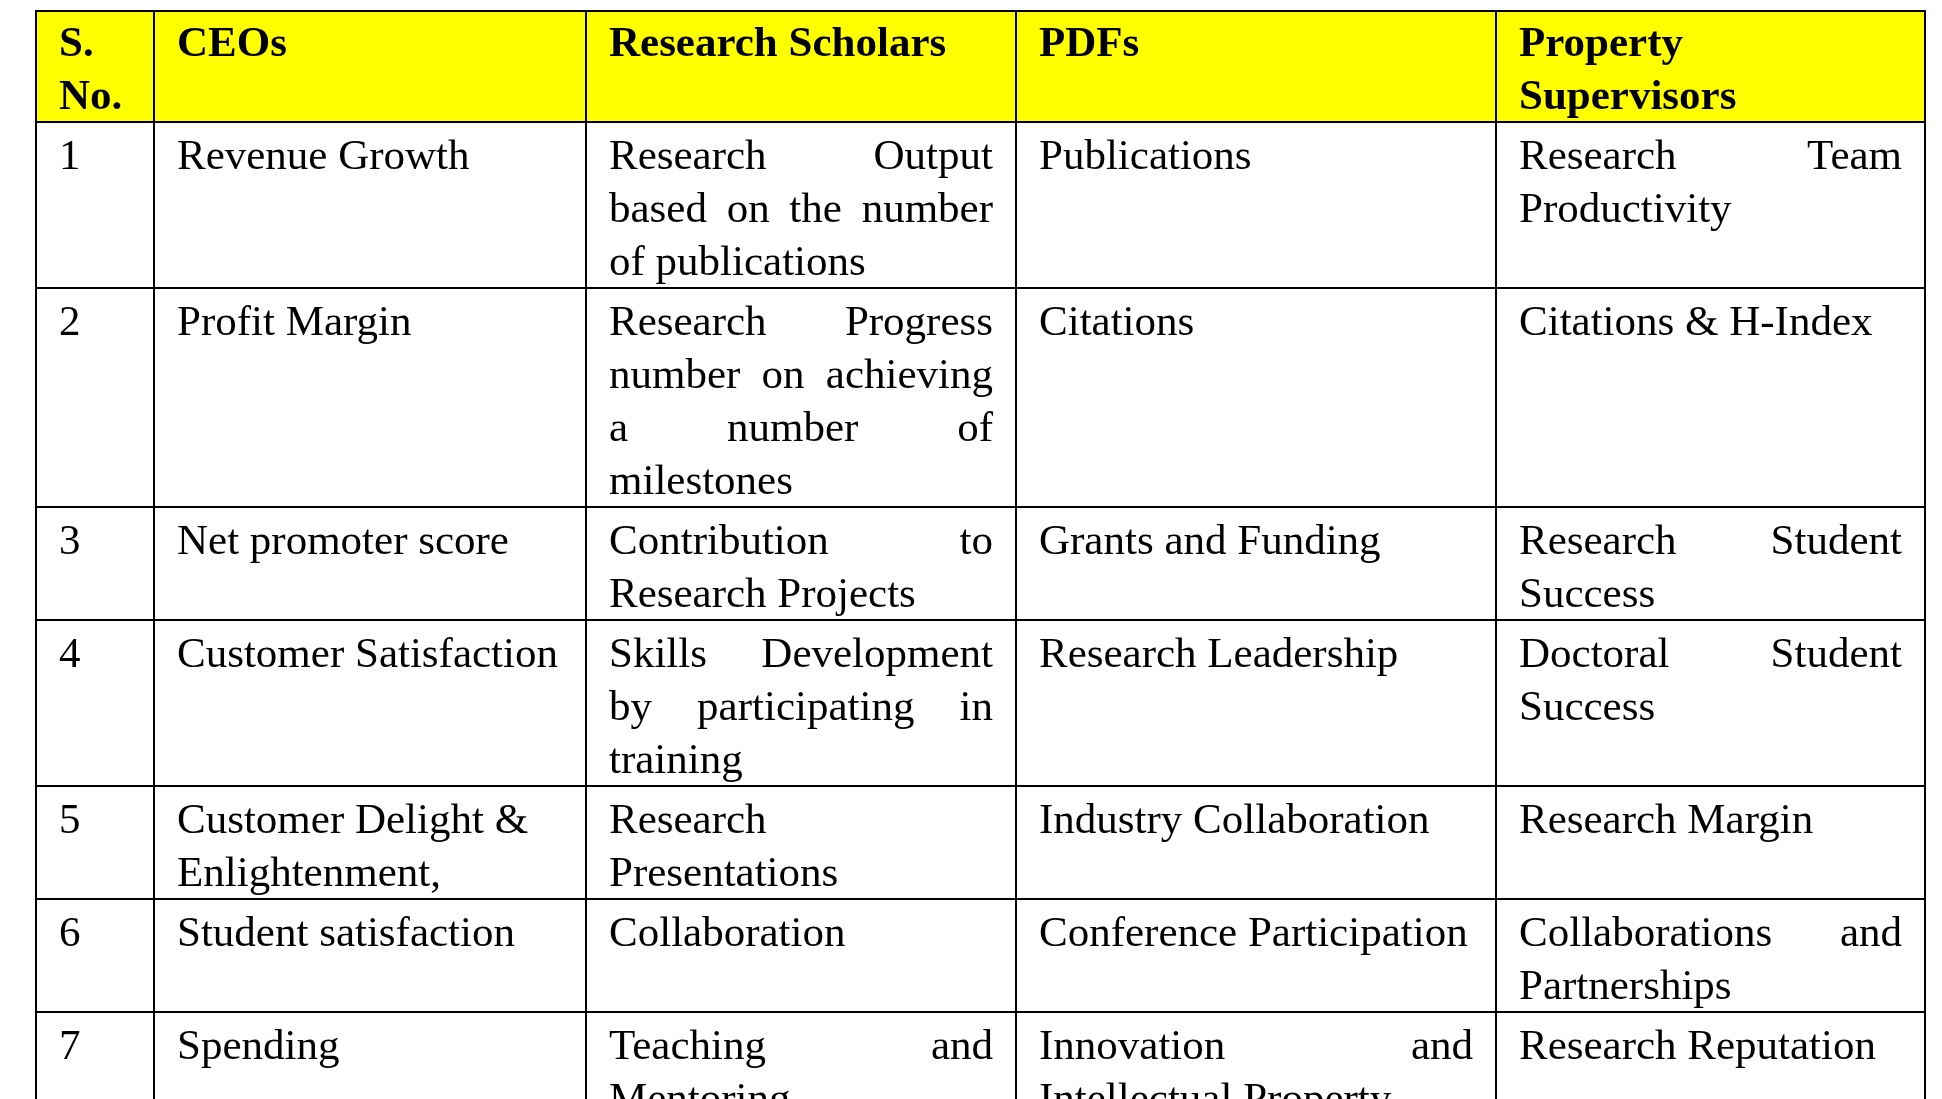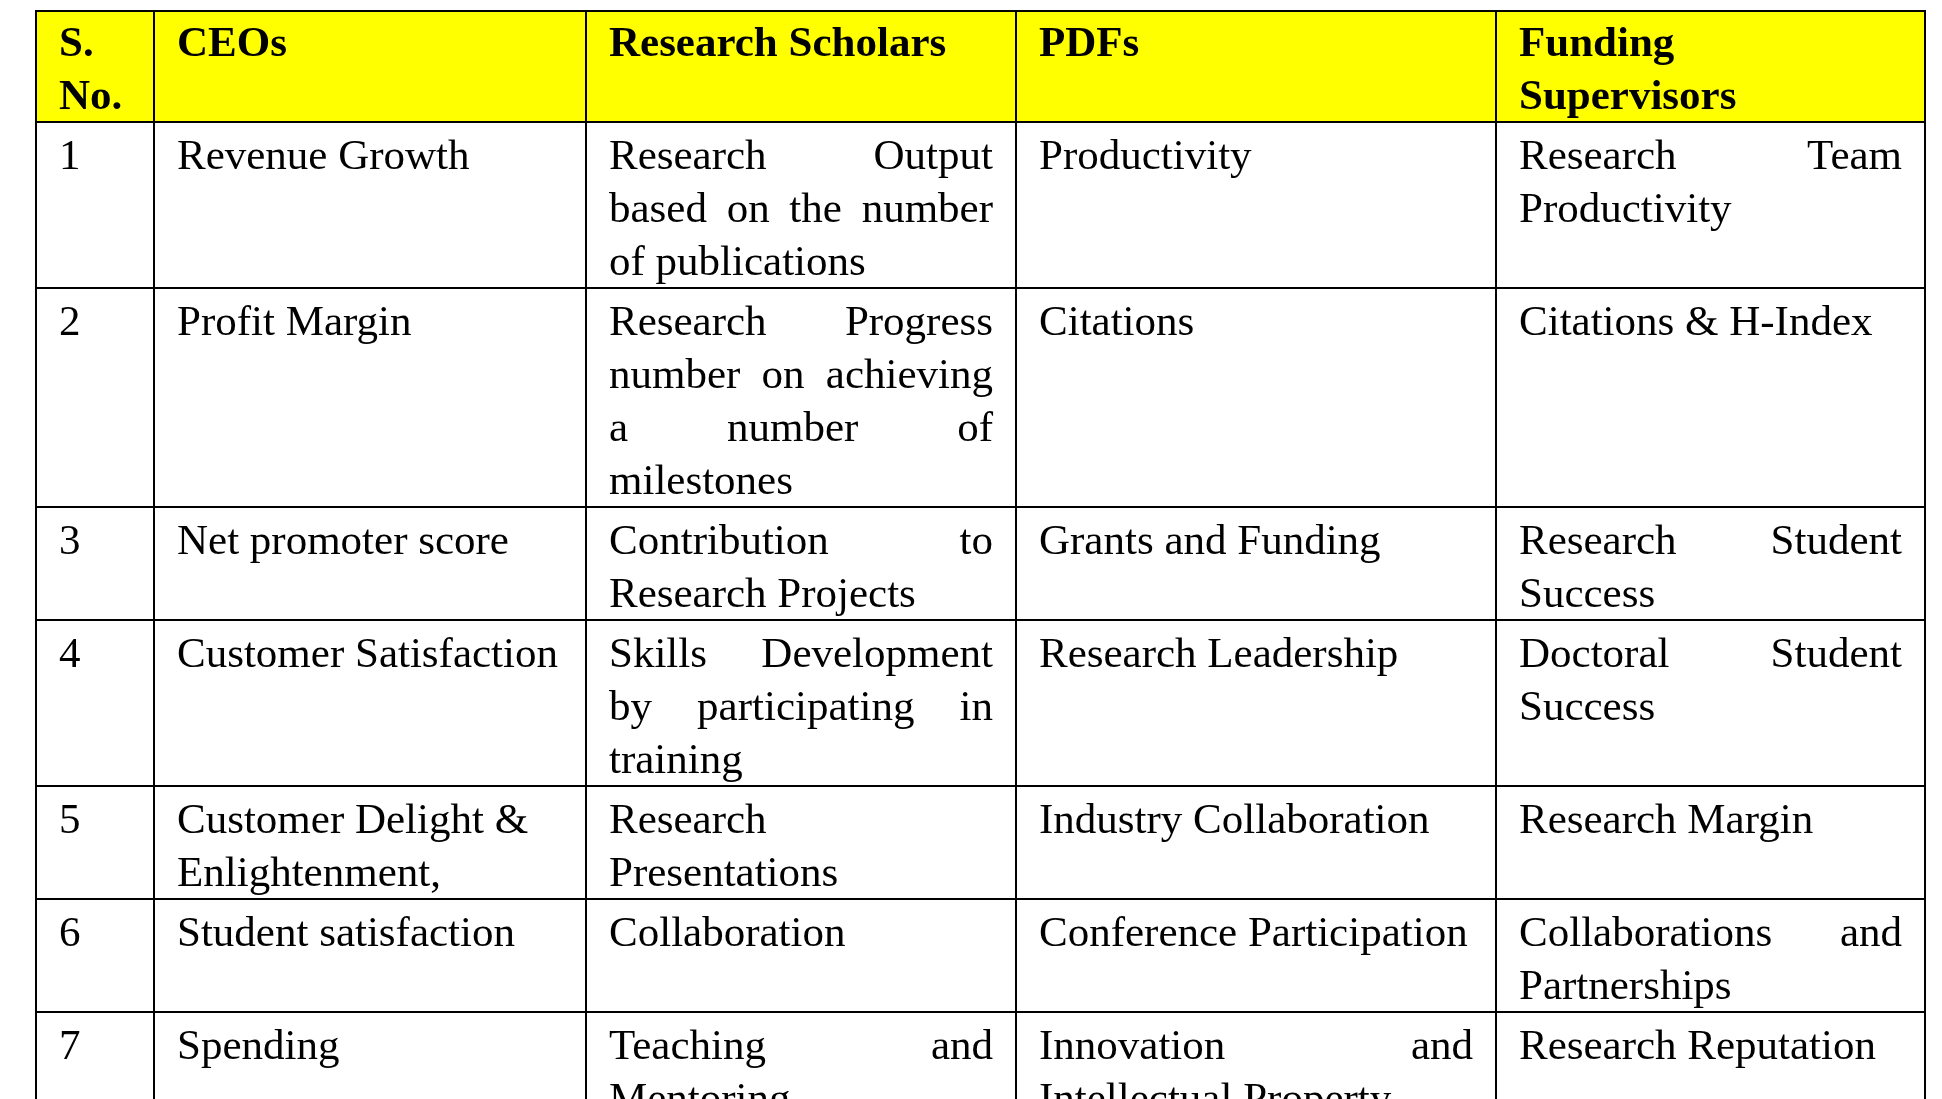--- a/index.html
+++ b/index.html
@@ -76,29 +76,29 @@
       <col class="c2">
       <col class="c3">
       <col class="c4">
   </colgroup>
   <thead>
     <tr class="head">
       <th class="sno-head">S. No.</th>
       <th>CEOs</th>
       <th>Research Scholars</th>
       <th>PDFs</th>
-      <th>Funding Supervisors</th>
+      <th>Property Supervisors</th>
     </tr>
   </thead>
   <tbody>
     <tr class="r1">
       <td class="sno">1</td>
       <td>Revenue Growth</td>
       <td class="justify">Research Output based on the number of publications</td>
-      <td>Productivity</td>
+      <td>Publications</td>
       <td class="justify">Research Team Productivity</td>
     </tr>
     <tr class="r2">
       <td class="sno">2</td>
       <td>Profit Margin</td>
       <td class="justify">Research Progress number on achieving a number of milestones</td>
       <td>Citations</td>
       <td>Citations &amp; H-Index</td>
     </tr>
     <tr class="r3">

